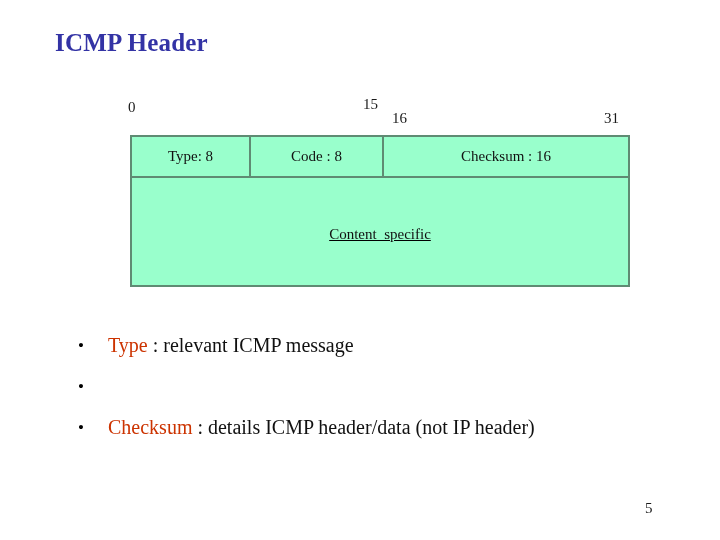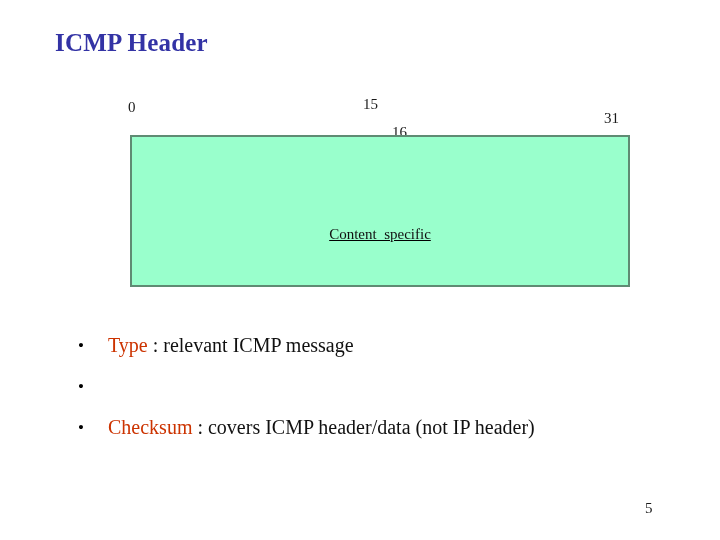--- a/index.html
+++ b/index.html
@@ -37,21 +37,21 @@
 
   
   .bit-label {
     position: absolute;
     font-size: 15px;
     color: #1a1a1a;
     white-space: nowrap;
   }
   #bit-0   { left: 128px; top: 99px; }
   #bit-15  { left: 363px; top: 96px; }
-  #bit-16  { left: 392px; top: 124px; font-family: Liberation Serif, serif; }
+  #bit-16  { left: 392px; top: 110px; font-family: Liberation Serif, serif; }
   #bit-31  { left: 604px; top: 110px; font-family: Liberation Serif, serif; }
 
   
   #header-diagram {
     position: absolute;
     left: 130px;
     top: 135px;
     width: 500px;
     height: 152px;
     border: 2px solid #5f8b73;
@@ -160,40 +160,45 @@
 
   <div>
     <div class="bit-label" id="bit-0">0</div>
     <div class="bit-label" id="bit-15">15</div>
     <div class="bit-label" id="bit-16">16</div>
     <div class="bit-label" id="bit-31">31</div>
   </div>
 
   <div id="header-diagram">
 
+    <div id="header-row-fields">
+      <div class="field-cell" id="cell-type">Type: 8</div>
+      <div class="field-cell" id="cell-code">Code : 8</div>
+      <div class="field-cell" id="cell-checksum">Checksum : 16</div>
+    </div>
 
     <div id="header-row-content">
       <div id="content-label">Content  specific</div>
     </div>
 
   </div>
 
   <div id="bullet-list">
 
     <div class="bullet-row">
       <span class="bullet-marker">•</span>
       <span class="bullet-text"><span class="kw">Type</span><span> : relevant ICMP message</span></span>
     </div>
 
     <div class="bullet-row">
       <span class="bullet-marker">•</span>
     </div>
 
     <div class="bullet-row">
       <span class="bullet-marker">•</span>
-      <span class="bullet-text"><span class="kw">Checksum</span><span> : covers ICMP header/data (not IP header)</span></span>
+      <span class="bullet-text"><span class="kw">Checksum</span><span> : details ICMP header/data (not IP header)</span></span>
     </div>
 
   </div>
 
   <div id="page-number">5</div>
 
 </div>
 
 </body></html>

